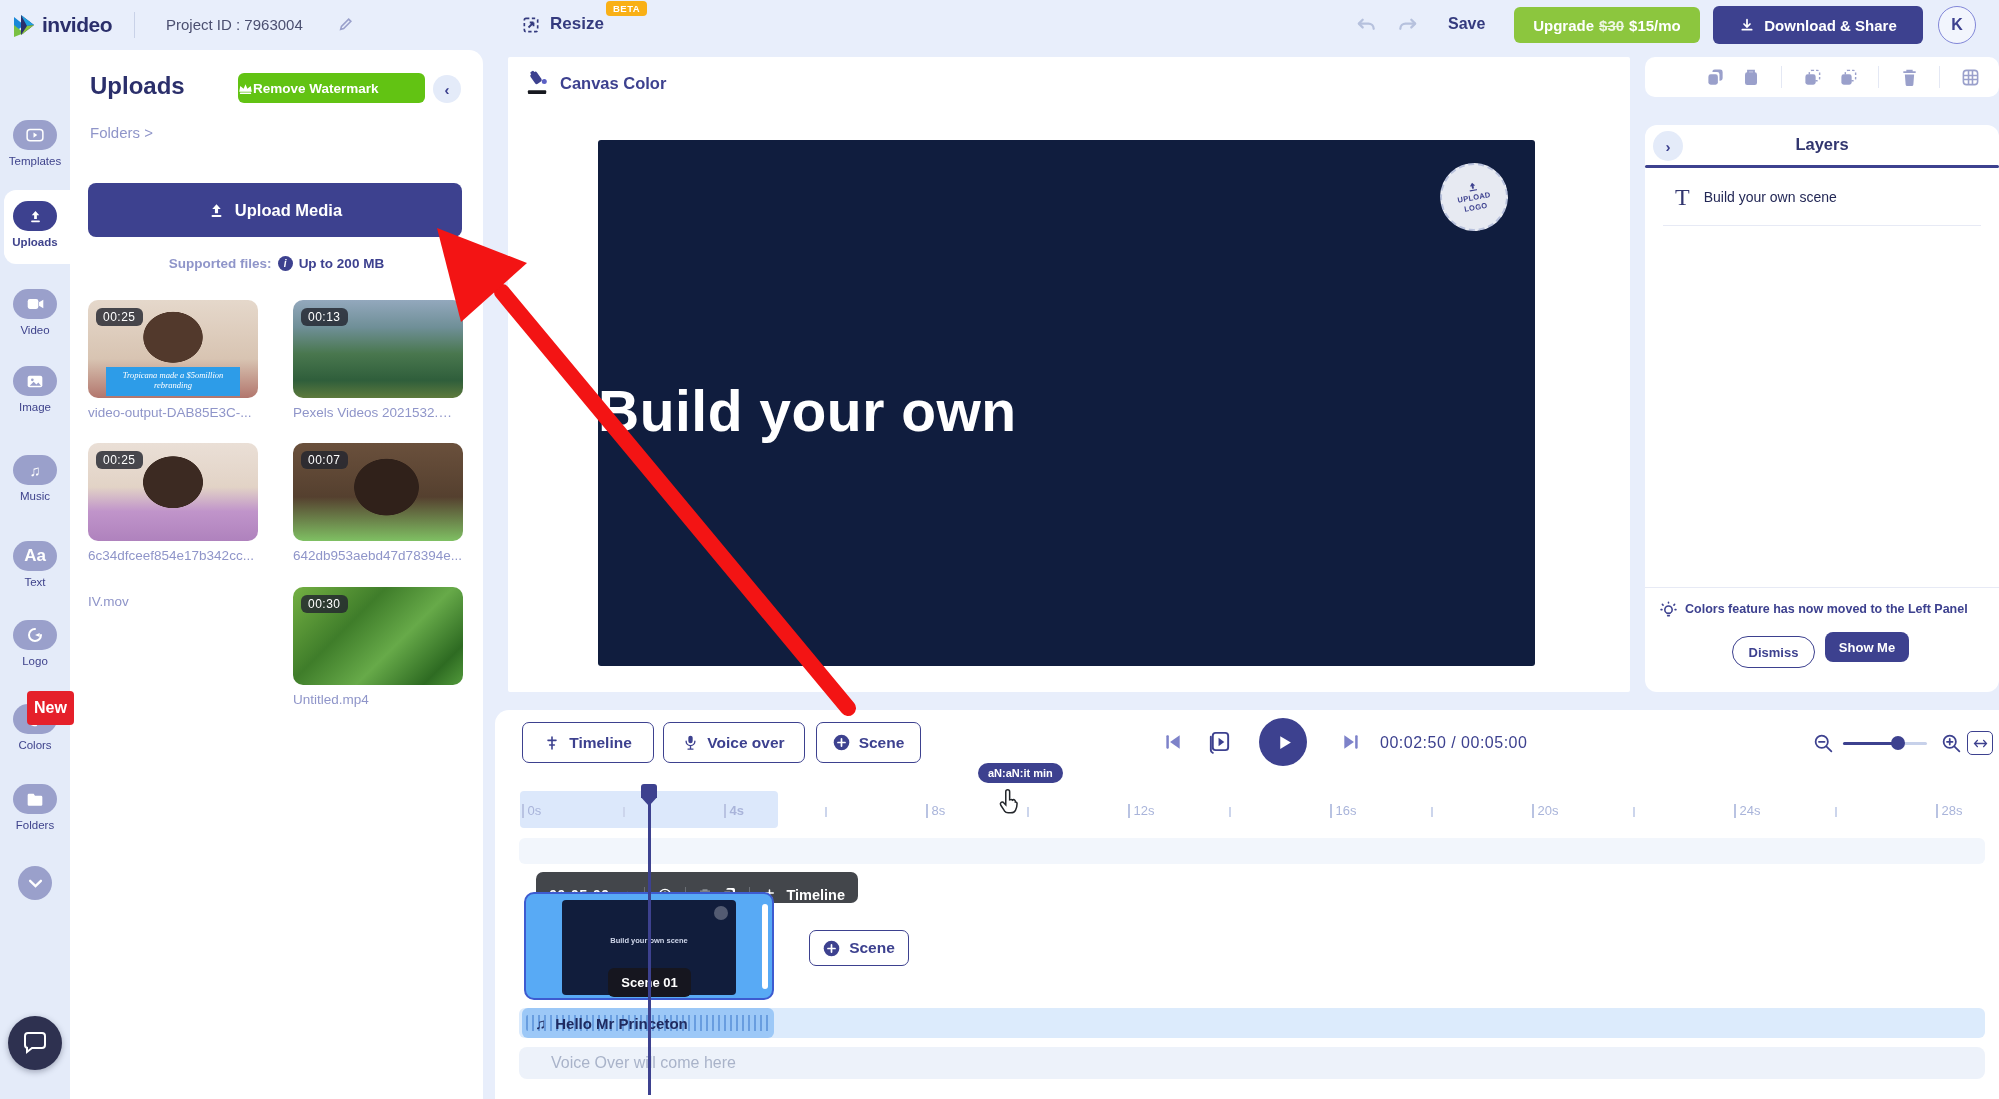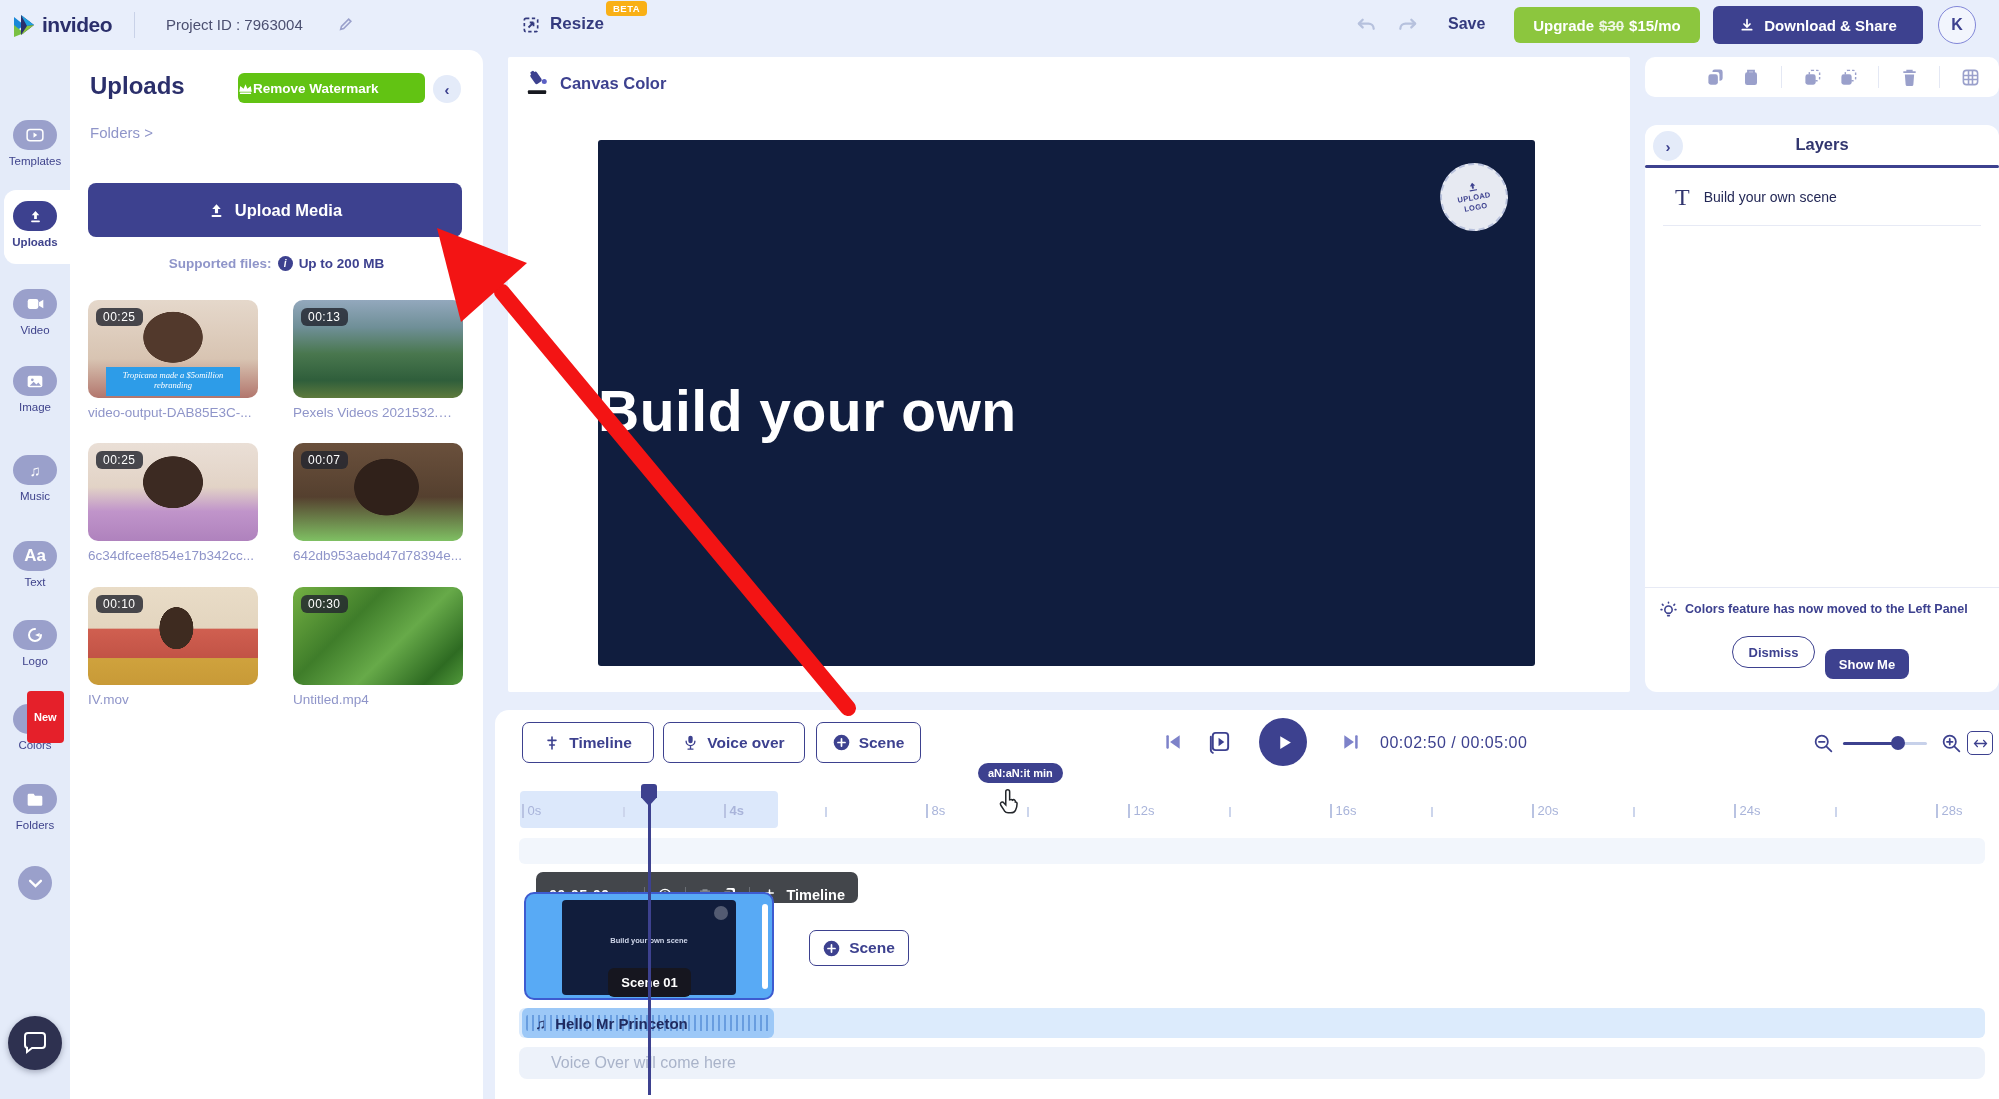--- a/index.html
+++ b/index.html
@@ -27,21 +27,21 @@
   .avatar{width:36px;height:36px;border-radius:50%;border:1.5px solid #8287d8;background:#f2f5fd;color:#3d418f;font-size:16px;font-weight:bold;display:flex;align-items:center;justify-content:center}
 
   
   #sidebar{left:0;top:50px;width:70px;height:1049px;background:#e4ebf9}
   .sb-item{position:absolute;left:0;width:70px;text-align:center;cursor:pointer}
   .sb-oval{width:44px;height:30px;border-radius:16px;background:#9aa0cb;margin:0 auto;display:flex;align-items:center;justify-content:center;color:#fff}
   .sb-oval.circle{width:34px;height:34px;border-radius:50%}
   .sb-label{font-size:11.5px;color:#3f438c;margin-top:5px}
   .sb-tab{position:absolute;left:4px;top:140px;width:66px;height:74px;background:#fff;border-radius:12px 0 0 12px}
   .sb-item.active .sb-oval{background:#3d418f}
-  .new-badge{position:absolute;left:27px;top:641px;background:#e5202a;color:#fff;font-size:11px;font-weight:bold;padding:20px 7px;border-radius:4px;z-index:3}
+  .new-badge{position:absolute;left:27px;top:641px;background:#e5202a;color:#fff;font-size:16px;font-weight:bold;padding:8px 7px;border-radius:4px;z-index:3}
 
   
   #uploads-panel{left:70px;top:50px;width:413px;height:1049px;background:#fff;border-radius:0 14px 0 0}
   .up-title{font-size:24px;font-weight:800;color:#2b2f6b}
   .btn-rw{background:#62c313;border-radius:6px;height:30px;color:#fff;font-size:13.5px;font-weight:bold;justify-content:flex-start;cursor:pointer}
   .circle-btn{width:28px;height:28px;border-radius:50%;background:#e4ebf9;color:#3d418f;display:flex;align-items:center;justify-content:center;font-size:15px;font-weight:bold;cursor:pointer}
   .folders-link{font-size:15px;color:#8f95c9;cursor:pointer}
   .btn-upload{background:#3d418f;border-radius:8px;height:54px;color:#fff;font-size:16.5px;font-weight:bold;justify-content:center;gap:10px;width:374px;cursor:pointer}
   .supported{width:413px;justify-content:center;gap:6px;font-size:13.5px;font-weight:bold}
   .supported .lab{color:#8f95c9}
@@ -335,23 +335,20 @@
     </div>
     <div class="fname">6c34dfceef854e17b342cc...</div>
   </div>
   <div class="card" style="left:223px;top:393px">
     <div class="thumb t3">
       <span class="dur">00:07</span>
     </div>
     <div class="fname">642db953aebd47d78394e...</div>
   </div>
   <div class="card" style="left:18px;top:537px">
-    <div class="thumb t4">
-      <span class="dur">00:10</span>
-    </div>
     <div class="fname">IV.mov</div>
   </div>
   <div class="card" style="left:223px;top:537px">
     <div class="thumb t5">
       <span class="dur">00:30</span>
     </div>
     <div class="fname">Untitled.mp4</div>
   </div>
 </div>
 
@@ -442,21 +439,21 @@
   <div class="hr" style="left:0;top:462px;width:354px"></div>
   <span class="abs" style="left:13px;top:475px">
     <svg width="21" height="21" viewBox="0 0 24 24" fill="none" stroke="#3d418f" stroke-width="1.8" stroke-linecap="round">
         <circle cx="12" cy="11" r="4.2"></circle>
         <path d="M10.5 15.5h3M11 18h2"></path>
         <path d="M12 3.5v-1M5.8 5.8L5 5M18.2 5.8l.8-.8M4.5 11h-1M20.5 11h-1"></path>
       </svg>
   </span>
   <div class="abs notice-text" style="left:40px;top:477px;width:302px">Colors feature has now moved to the Left Panel</div>
   <div class="abs flex btn-dismiss" style="left:87px;top:511px;width:81px">Dismiss</div>
-  <div class="abs flex btn-showme" style="left:180px;top:524px;width:84px">Show Me</div>
+  <div class="abs flex btn-showme" style="left:180px;top:507px;width:84px">Show Me</div>
 </div>
 
 <div id="timeline" class="abs">
 
   <div class="tl-btn" style="left:27px;top:12px;width:132px">
     <span>
         <svg width="16" height="16" viewBox="0 0 24 24" stroke="#3d418f" stroke-width="2.4" stroke-linecap="round" fill="none">
           <path d="M12 3v18M6 8h12M8.5 15h7"></path>
         </svg>
       </span>

